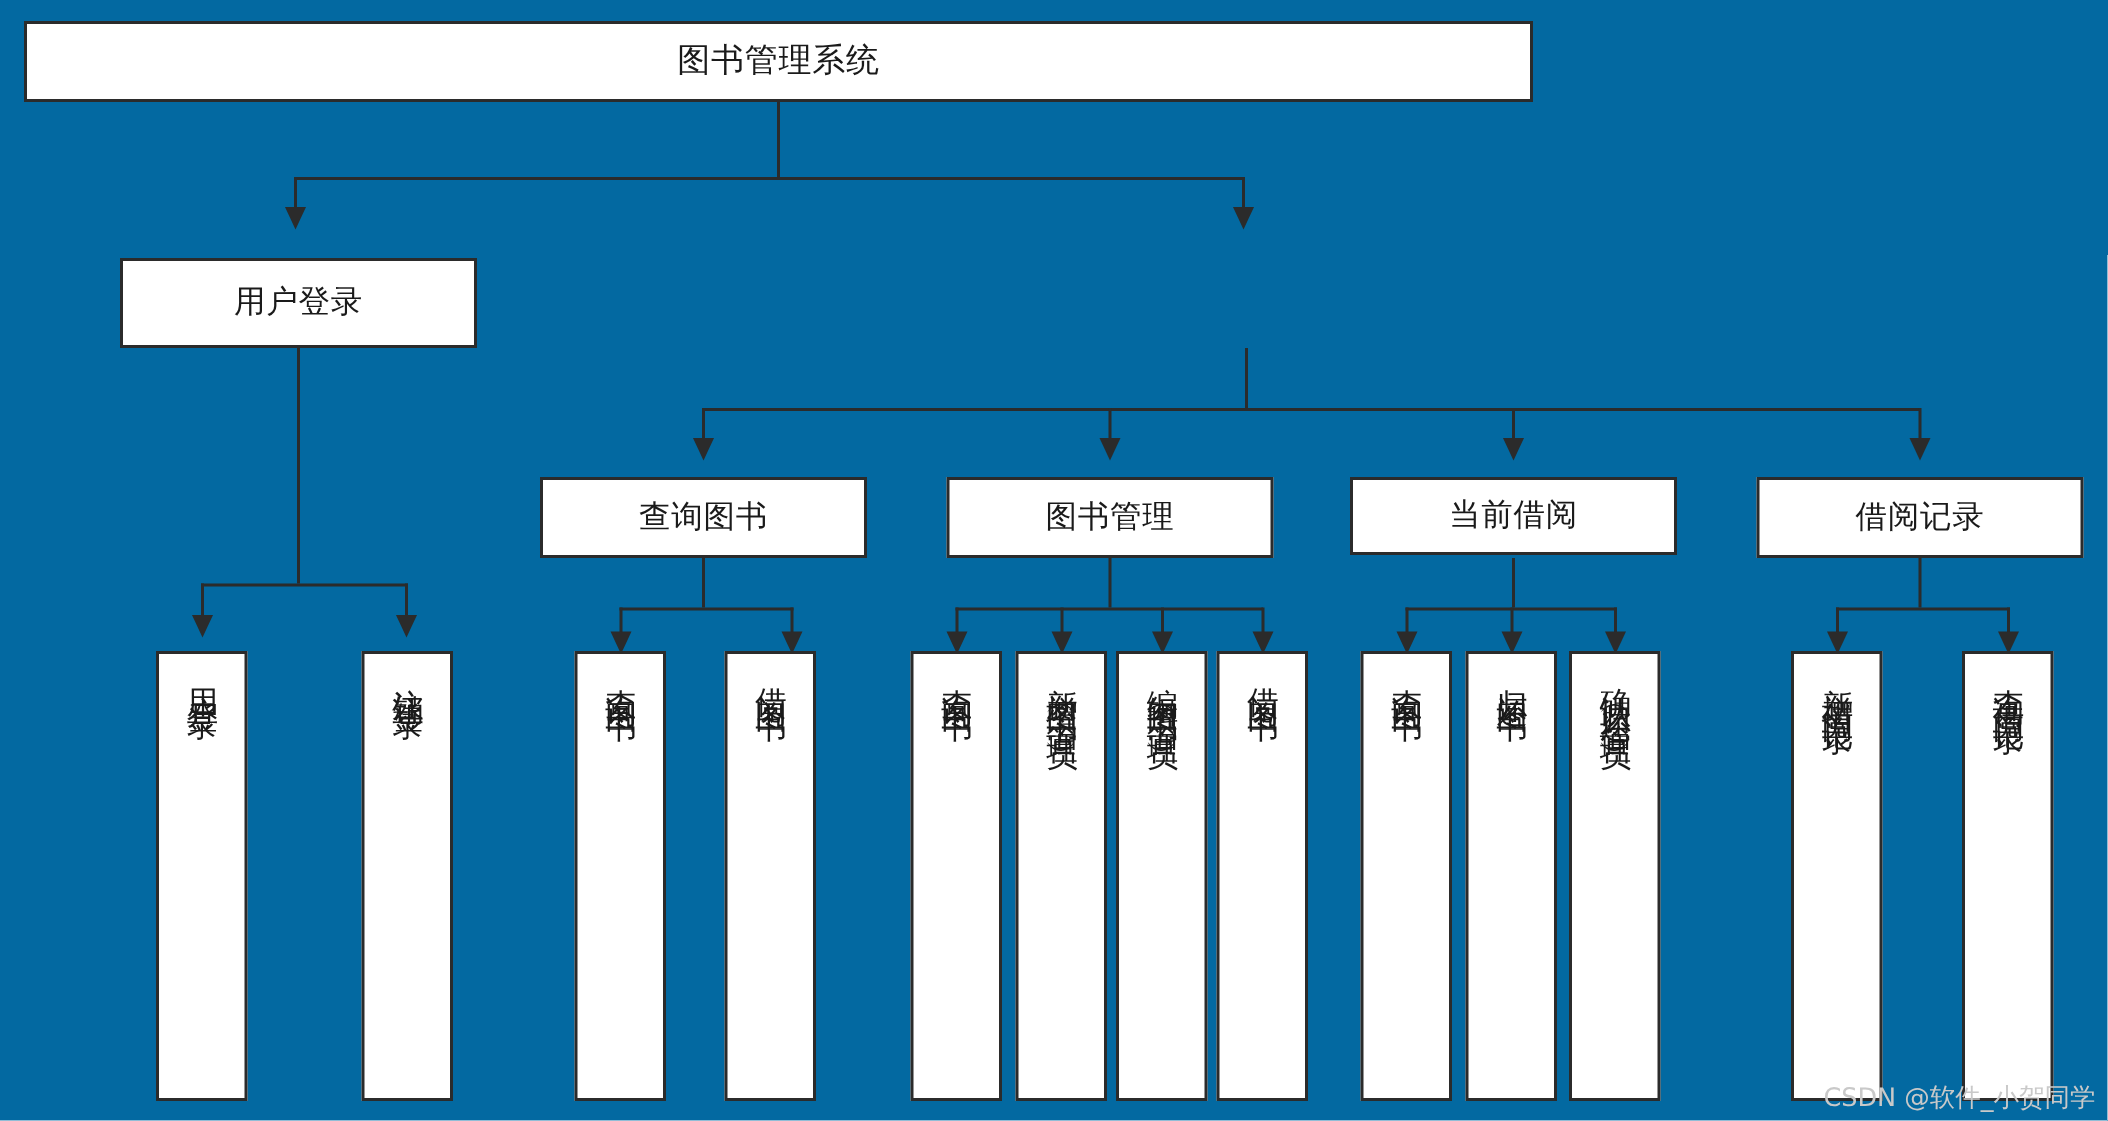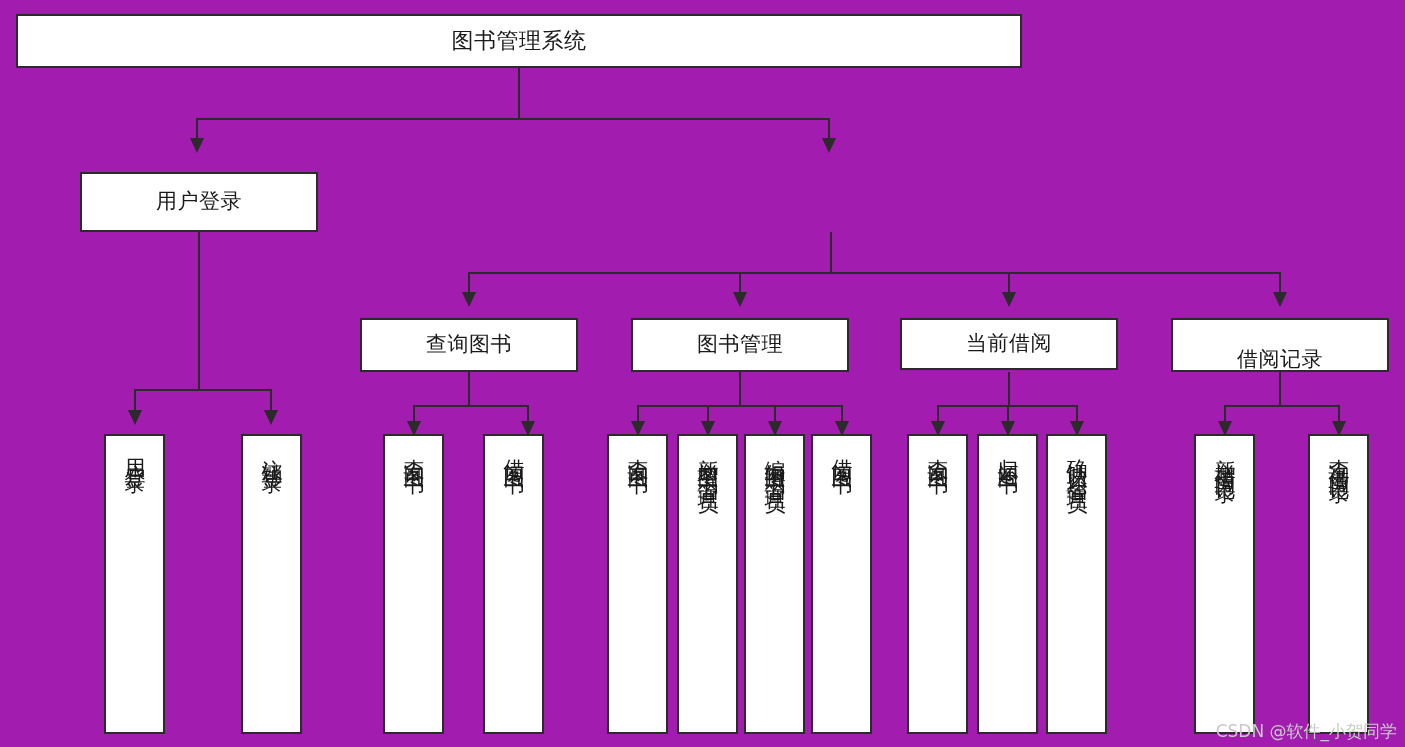--- a/index.html
+++ b/index.html
@@ -7,21 +7,21 @@
     padding: 0;
     background: #ffffff;
   }
   body {
     font-family: "DejaVu Sans", "Liberation Sans", sans-serif;
   }
   #canvas {
     position: relative;
     width: 1405px;
     height: 747px;
-    background: #a21caf;
+    background: #0369a1;
     overflow: hidden;
   }
   
   .node {
     position: absolute;
     box-sizing: border-box;
     border: 2px solid #2b2b2b;
     background: #ffffff;
     display: flex;
     align-items: center;
@@ -122,21 +122,21 @@
 
   <div class="node h" style="left:360px; top:318px; width:218px; height:54px;">
     <span class="label">查询图书</span>
   </div>
   <div class="node h" style="left:631px; top:318px; width:218px; height:54px;">
     <span class="label">图书管理</span>
   </div>
   <div class="node h" style="left:900px; top:318px; width:218px; height:52px;">
     <span class="label">当前借阅</span>
   </div>
-  <div class="node h" style="left:1171px; top:318px; width:218px; height:54px;align-items:flex-end;">
+  <div class="node h" style="left:1171px; top:318px; width:218px; height:54px;">
     <span class="label">借阅记录</span>
   </div>
 
   <div class="edge vline" style="left:468px; top:372px; height:33px;"></div>
   <div class="edge hline" style="left:413px; top:405px; width:116px;"></div>
   <div class="edge vline" style="left:413px; top:405px; height:18px;"></div>
   <div class="edge vline" style="left:527px; top:405px; height:18px;"></div>
   <div class="arrow" style="left:407px; top:421px;"></div>
   <div class="arrow" style="left:521px; top:421px;"></div>
 

